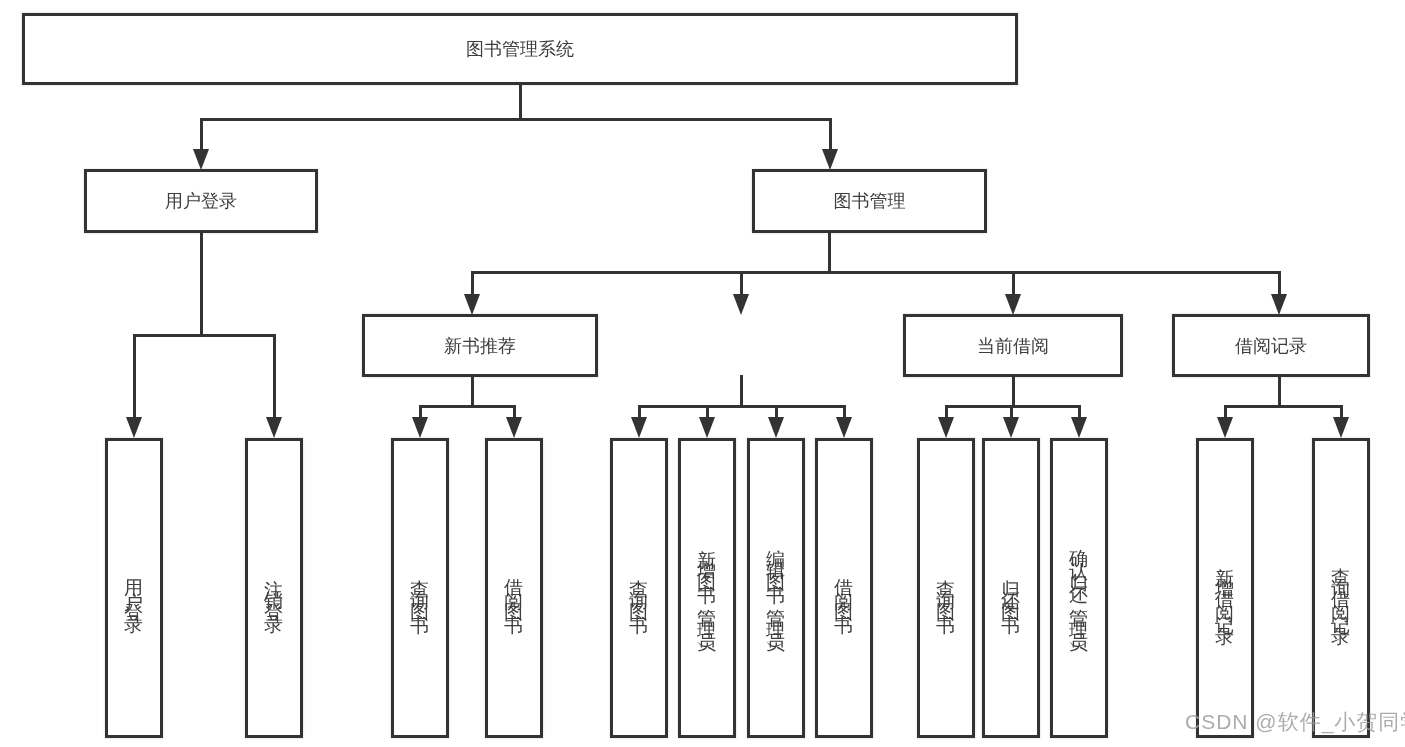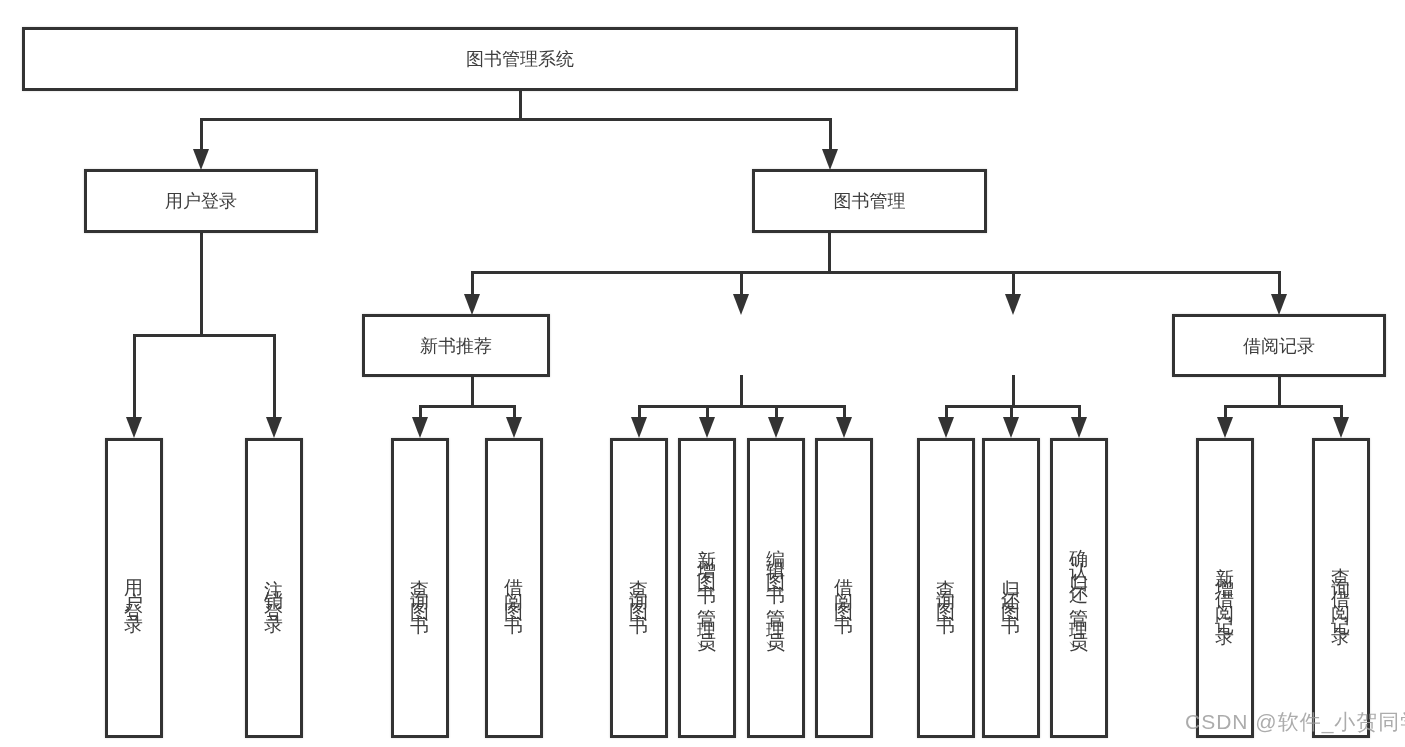--- a/index.html
+++ b/index.html
@@ -61,27 +61,28 @@
     opacity:0.85;
     z-index:10;
     white-space:nowrap;
   }
 </style>
 </head>
 <body>
 
 <div id="diagram">
 
-  <div class="box" style="left:22px;top:27px;width:996px;height:64px;">图书管理系统</div>
+  <div class="box" style="left:22px;top:13px;width:996px;height:72px;">图书管理系统</div>
 
   <div class="box" style="left:84px;top:169px;width:234px;height:64px;">用户登录</div>
   <div class="box" style="left:712px;top:169px;width:235px;height:64px;margin-left:40px;">图书管理</div>
 
-  <div class="box" style="left:362px;top:314px;width:188px;height:63px;">新书推荐</div>
-  <div class="box" style="left:1172px;top:314px;width:214px;height:63px;font-family:Liberation Mono, monospace;">借阅记录</div>
+  <div class="box" style="left:362px;top:314px;width:236px;height:63px;">新书推荐</div>
+  <div class="box" style="left:903px;top:314px;width:220px;height:63px;">当前借阅</div>
+  <div class="box" style="left:1172px;top:314px;width:198px;height:63px;font-family:Liberation Mono, monospace;">借阅记录</div>
 
   <div class="box vbox" style="left:105px;top:438px;width:58px;height:300px;">用户登录</div>
   <div class="box vbox" style="left:245px;top:438px;width:58px;height:300px;">注销登录</div>
 
   <div class="box vbox" style="left:391px;top:438px;width:58px;height:300px;">查询图书</div>
   <div class="box vbox" style="left:485px;top:438px;width:58px;height:300px;">借阅图书</div>
 
   <div class="box vbox" style="left:610px;top:438px;width:58px;height:300px;">查询图书</div>
   <div class="box vbox" style="left:678px;top:438px;width:58px;height:300px;">新增图书（管理员）</div>
   <div class="box vbox" style="left:747px;top:438px;width:58px;height:300px;">编辑图书（管理员）</div>

